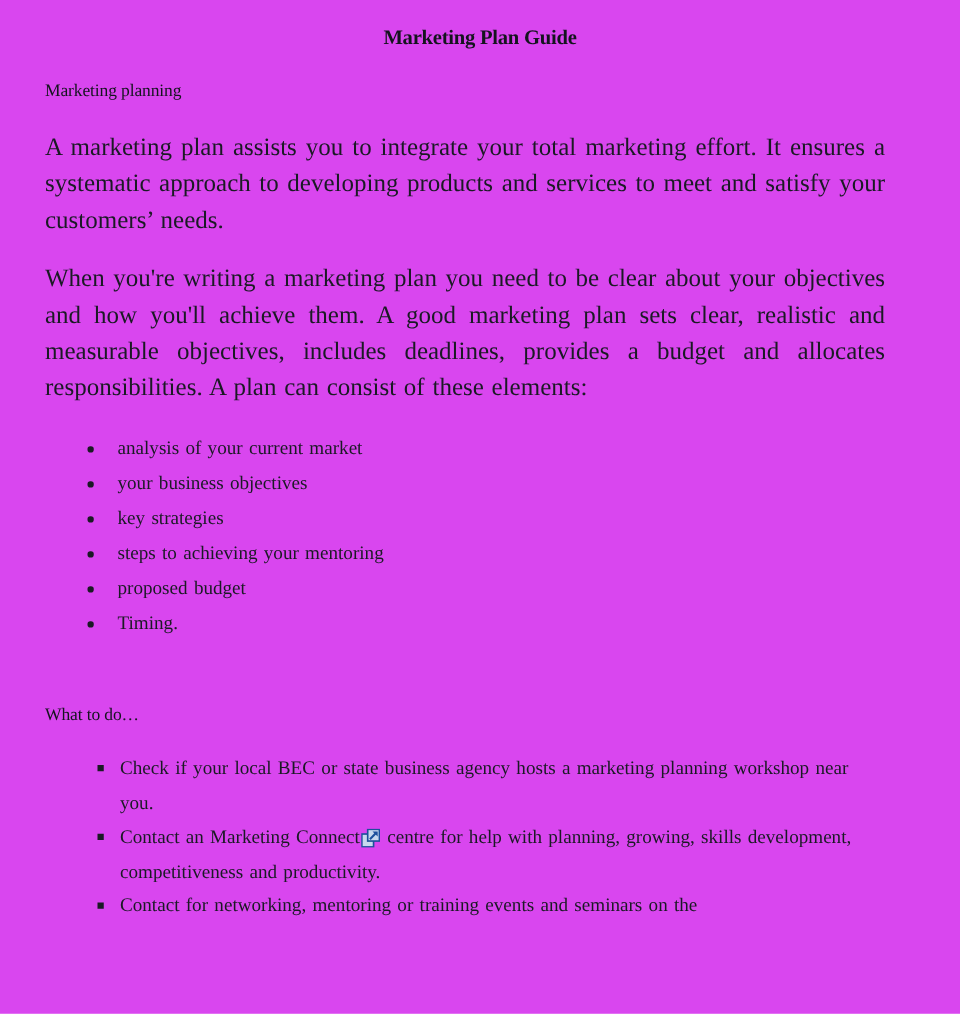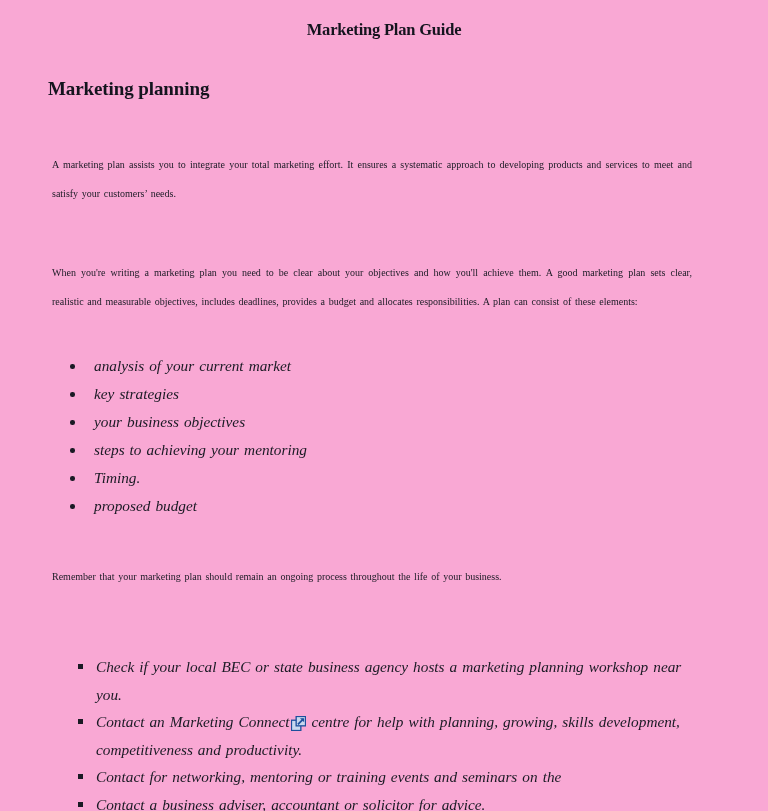--- a/index.html
+++ b/index.html
@@ -14,64 +14,63 @@
     overflow: hidden;
     font-family: "Liberation Serif", "DejaVu Serif", serif;
     color: #1a1a24;
     -webkit-font-smoothing: none;
   }
 
   .page {
     position: relative;
     width: 768px;
     height: 811px;
-    background: #f9a8d4;
+    background: #d946ef;
     box-sizing: border-box;
     padding: 0;
   }
 
   .doc-title {
     text-align: center;
     font-weight: bold;
     font-size: 16.5px;
     letter-spacing: -0.2px;
     margin: 0;
     padding-top: 20px;
     color: #14141e;
   }
 
   .content {
     padding-left: 36px;
     padding-right: 60px;
   }
 
   h2.section-heading {
-    font-size: 19px;
-    font-weight: bold;
-    margin: 12px;
+    font-size: 14px;
+    font-weight: normal;
+    margin: 0;
     padding: 0;
     color: #14141e;
     letter-spacing: -0.1px;
   }
 
   p.body-para {
-    font-size: 10px;
+    font-size: 20px;
     line-height: 29px;
-    margin: 16px;
+    margin: 0;
     text-align: justify;
     text-justify: inter-word;
     color: #1a1a24;
     word-spacing: 1.2px;
   }
 
   ul.bullet-list {
     list-style: none;
     margin: 0;
     padding: 0;
-    font-style: italic;
   }
 
   ul.bullet-list > li {
     position: relative;
     font-size: 15.3px;
     line-height: 28px;
     padding-left: 58px;
     color: #1a1a24;
     word-spacing: 1.2px;
   }
@@ -136,33 +135,33 @@
     <p class="body-para">A marketing plan assists you to integrate your total marketing effort. It ensures a systematic approach to developing products and services to meet and satisfy your customers’ needs.</p>
 
     <div class="sp-18"></div>
 
     <p class="body-para">When you're writing a marketing plan you need to be clear about your objectives and how you'll achieve them. A good marketing plan sets clear, realistic and measurable objectives, includes deadlines, provides a budget and allocates responsibilities. A plan can consist of these elements:</p>
 
     <div class="sp-20"></div>
 
     <ul class="bullet-list round">
       <li><span>analysis of your current market</span></li>
+      <li><span>your business objectives</span></li>
       <li><span>key strategies</span></li>
-      <li><span>your business objectives</span></li>
       <li><span>steps to achieving your mentoring</span></li>
+      <li><span>proposed budget</span></li>
       <li><span>Timing.</span></li>
-      <li><span>proposed budget</span></li>
     </ul>
 
     <div class="sp-26"></div>
 
-    <p class="body-para">Remember that your marketing plan should remain an ongoing process throughout the life of your business.</p>
 
     <div class="sp-26"></div>
 
+    <h2 class="section-heading">What to do…</h2>
 
     <div class="sp-20"></div>
 
     <ul class="bullet-list square">
 
 
       <li>
         <span>Check if your local BEC or state business agency hosts a marketing planning workshop near you.</span>
       </li>
 
@@ -172,20 +171,17 @@
               <rect x="5.5" y="0.5" width="10" height="10" fill="#c8d8ee" stroke="#1d4f9c" stroke-width="1.4"></rect>
               <path d="M7.4 8.9 L13 3.3" stroke="#1d4f9c" stroke-width="1.8" fill="none"></path>
               <path d="M9.6 2.3 L14 2.3 L14 6.7 Z" fill="#1d4f9c"></path>
             </svg></span><span> centre for help with planning, growing, skills development, competitiveness and productivity.</span>
       </li>
 
       <li>
         <span>Contact for networking, mentoring or training events and seminars on the</span>
       </li>
 
-      <li>
-        <span>Contact a business adviser, accountant or solicitor for advice.</span>
-      </li>
 
     </ul>
 
   </div>
 </div>
 
 </body></html>

